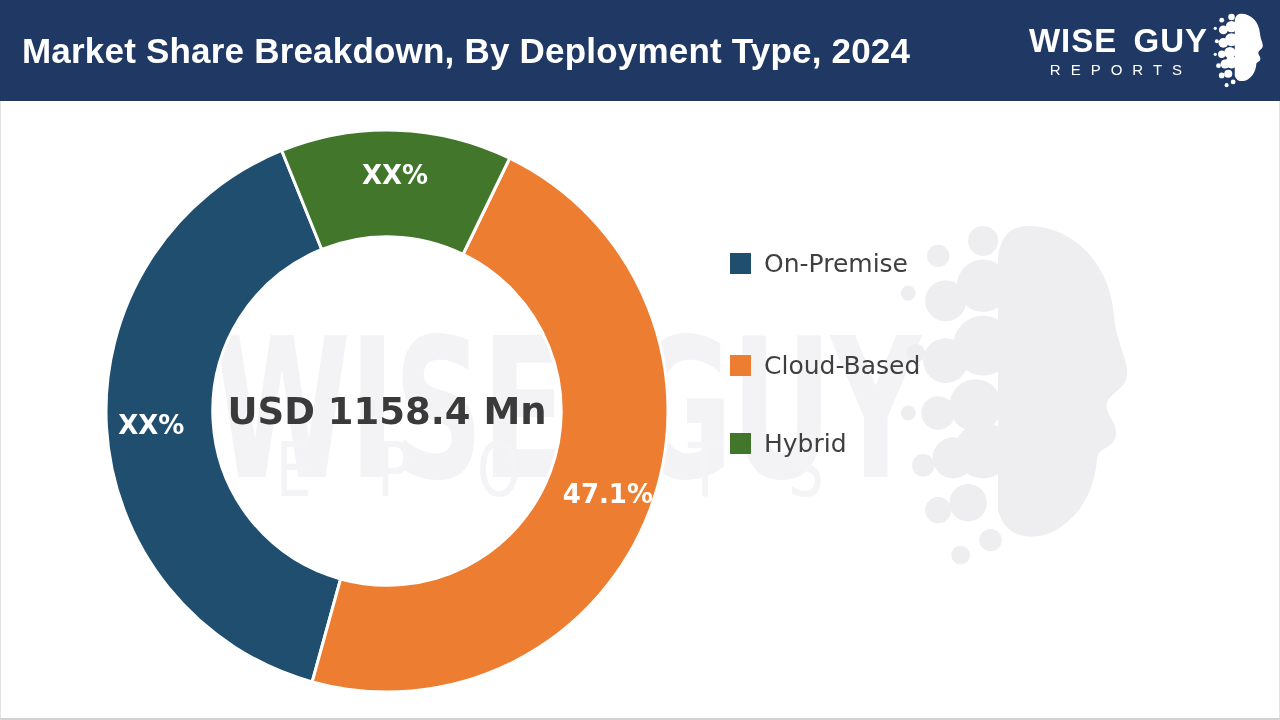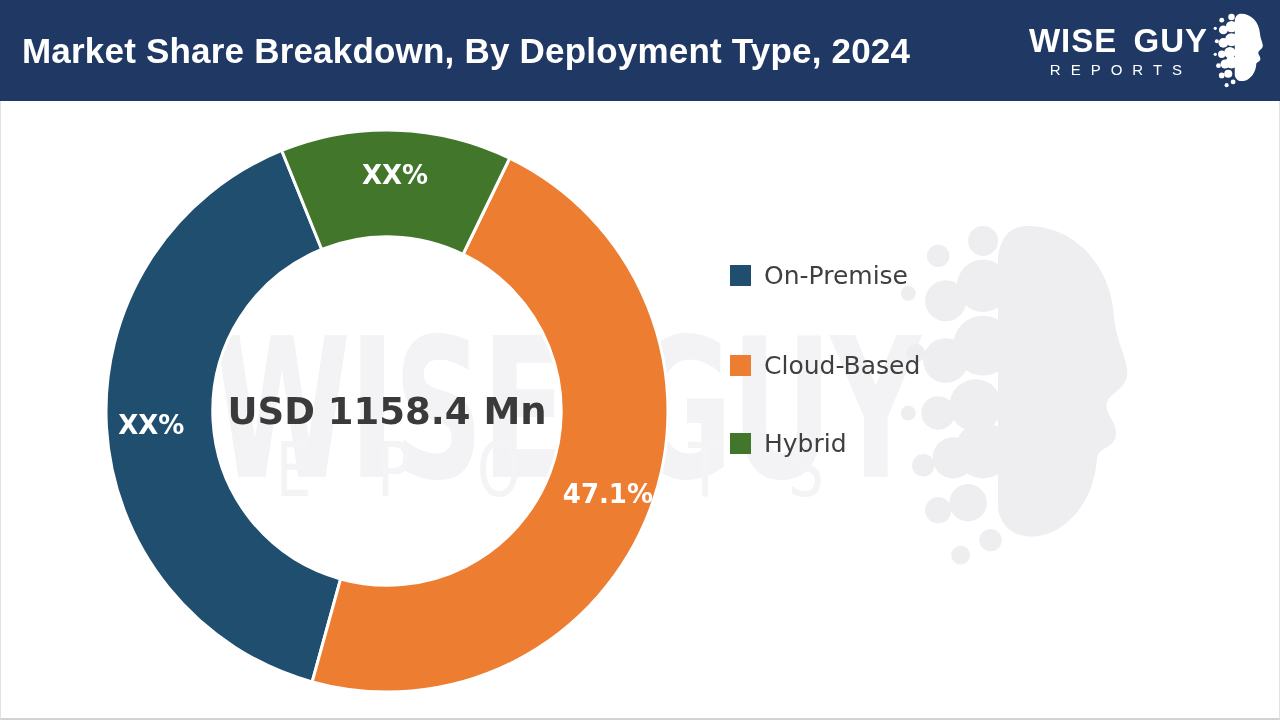--- a/index.html
+++ b/index.html
@@ -54,21 +54,21 @@
   .center-label {
     position: absolute; left: 386px; top: 310px; transform: translate(-50%, -50%);
     font-size: 37px; font-weight: bold; color: #3a3a3a; white-space: nowrap; z-index: 3;
   }
   
   .legend { position: absolute; left: 729px; top: 0; z-index: 3; }
   .legend-row {
     position: absolute; left: 0; display: flex; align-items: center; gap: 13px;
     cursor: default; white-space: nowrap;
   }
-  .legend-row.r0 { top: 159px; }
+  .legend-row.r0 { top: 147px; }
   .legend-row.r1 { top: 249px; }
   .legend-row.r2 { top: 327px; }
   .legend-swatch { width: 21px; height: 21px; flex: 0 0 auto; }
   .legend-label { font-size: 25px; color: #3f3f3f; line-height: 31px; }
 </style>
 </head>
 <body>
 
 <div class="page">
 

